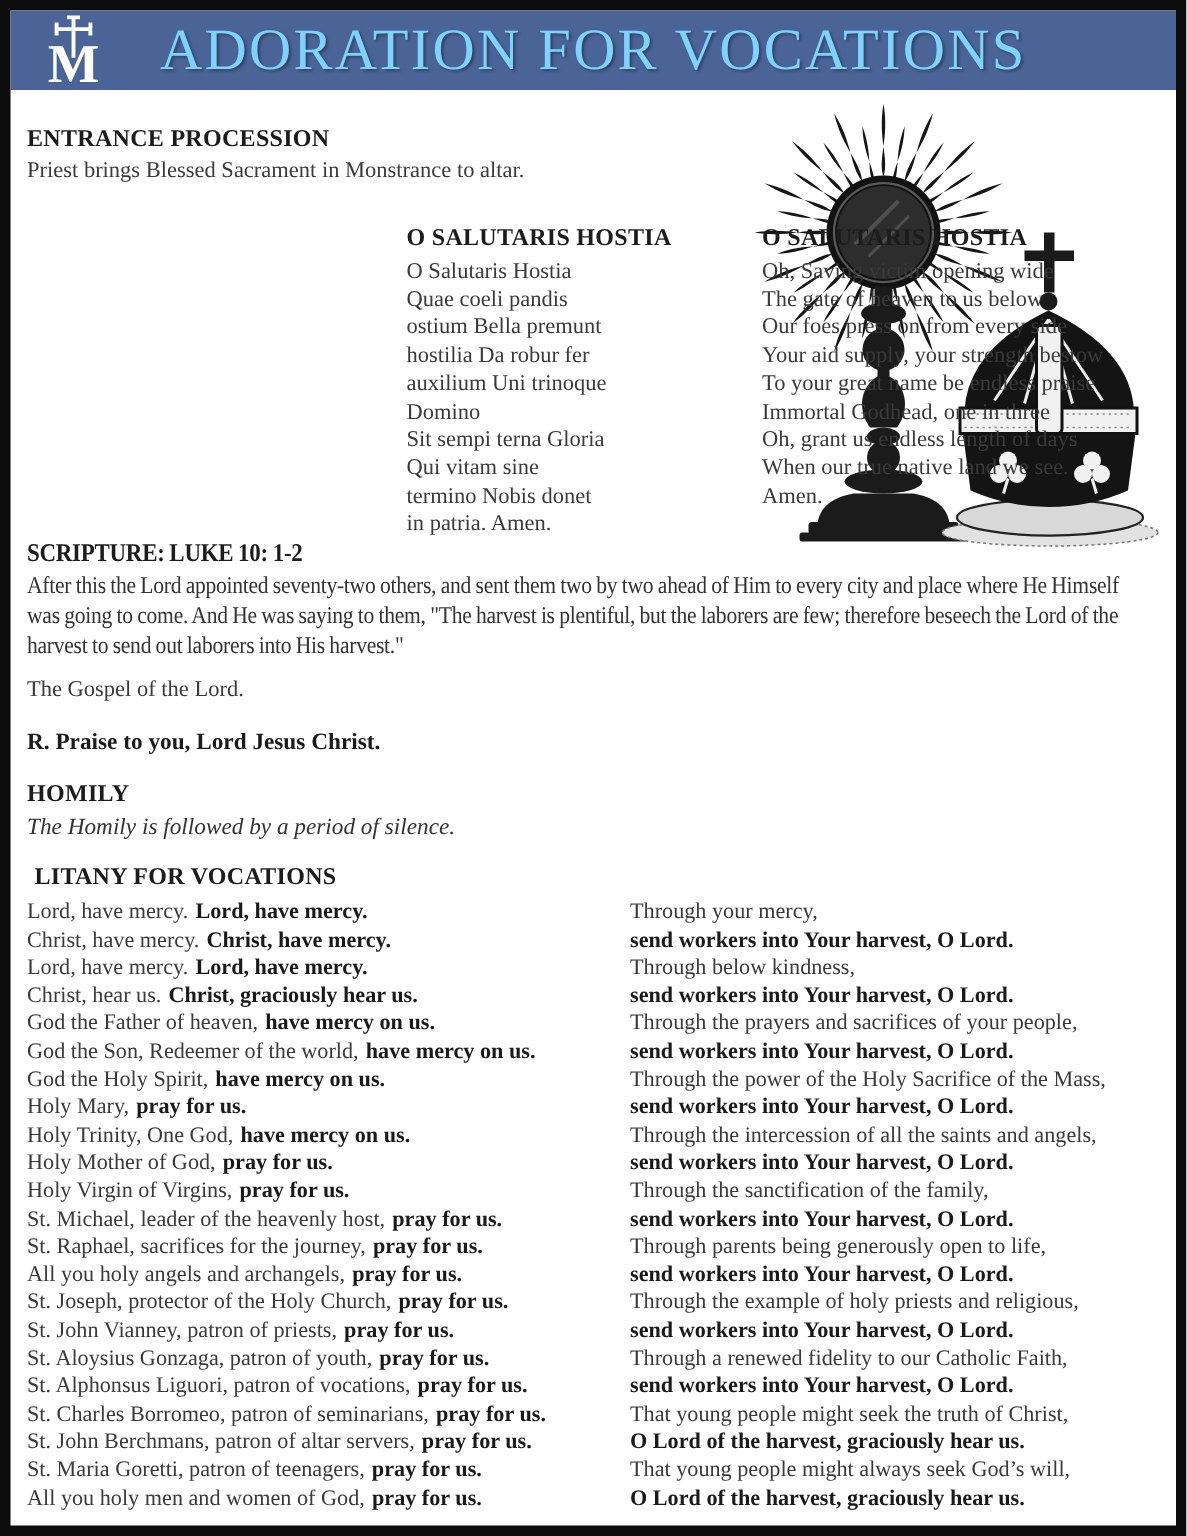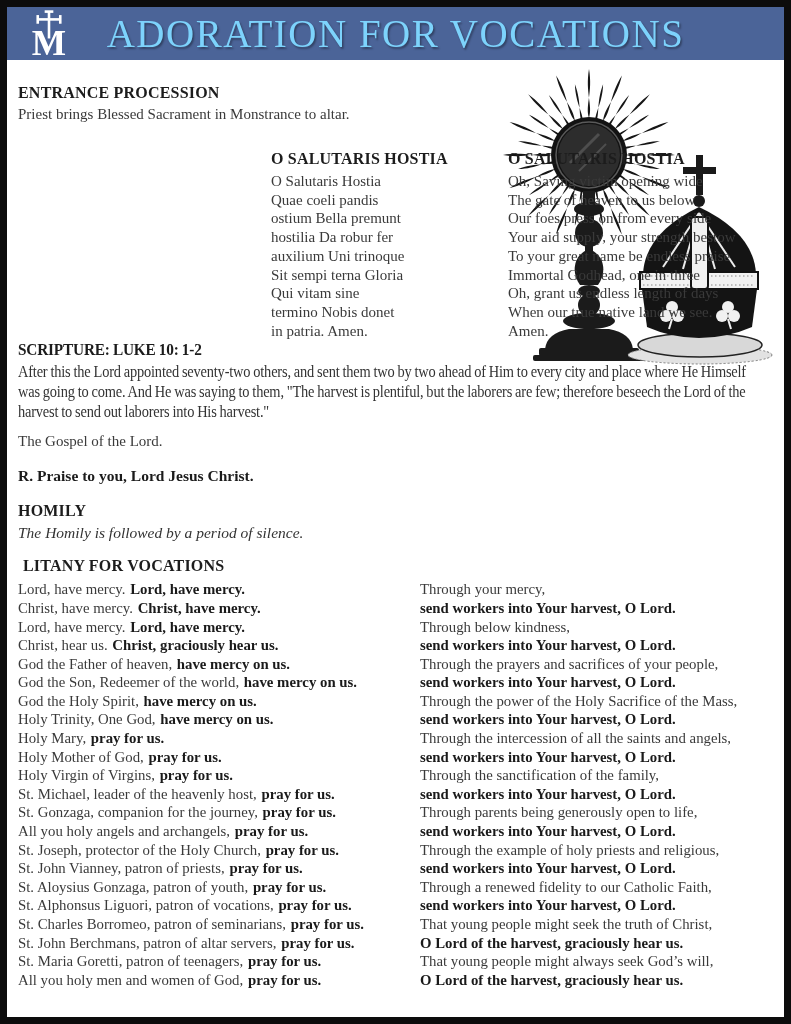--- a/index.html
+++ b/index.html
@@ -174,20 +174,21 @@
     <div class="hymn">
       <div class="hymn-col1">
         <h2 class="sec-heading">O SALUTARIS HOSTIA</h2>
         <div>
 
         <div class="hymn-line">O Salutaris Hostia</div>
             <div class="hymn-line">Quae coeli pandis</div>
             <div class="hymn-line">ostium Bella premunt</div>
             <div class="hymn-line">hostilia Da robur fer</div>
             <div class="hymn-line">auxilium Uni trinoque</div>
+            <div class="hymn-line">Domino</div>
             <div class="hymn-line">Sit sempi terna Gloria</div>
             <div class="hymn-line">Qui vitam sine</div>
             <div class="hymn-line">termino Nobis donet</div>
             <div class="hymn-line">in patria. Amen.</div>
           </div>
       </div>
       <div class="hymn-col2">
         <h2 class="sec-heading">O SALUTARIS HOSTIA</h2>
         <div>
 
@@ -228,32 +229,32 @@
             <div class="lit-row"><span>Lord, have mercy.</span><span class="lit-resp">Lord, have mercy.</span></div>
 
             <div class="lit-row"><span>Christ, hear us.</span><span class="lit-resp">Christ, graciously hear us.</span></div>
 
             <div class="lit-row"><span>God the Father of heaven,</span><span class="lit-resp">have mercy on us.</span></div>
 
             <div class="lit-row"><span>God the Son, Redeemer of the world,</span><span class="lit-resp">have mercy on us.</span></div>
 
             <div class="lit-row"><span>God the Holy Spirit,</span><span class="lit-resp">have mercy on us.</span></div>
 
+            <div class="lit-row"><span>Holy Mary,</span><span class="lit-resp">pray for us.</span></div>
+
             <div class="lit-row"><span>Holy Trinity, One God,</span><span class="lit-resp">have mercy on us.</span></div>
 
-            <div class="lit-row"><span>Holy Mary,</span><span class="lit-resp">pray for us.</span></div>
-
             <div class="lit-row"><span>Holy Mother of God,</span><span class="lit-resp">pray for us.</span></div>
 
             <div class="lit-row"><span>Holy Virgin of Virgins,</span><span class="lit-resp">pray for us.</span></div>
 
             <div class="lit-row"><span>St. Michael, leader of the heavenly host,</span><span class="lit-resp">pray for us.</span></div>
 
 
-            <div class="lit-row"><span>St. Gonzaga, companion for the journey,</span><span class="lit-resp">pray for us.</span></div>
+            <div class="lit-row"><span>St. Raphael, sacrifices for the journey,</span><span class="lit-resp">pray for us.</span></div>
 
             <div class="lit-row"><span>All you holy angels and archangels,</span><span class="lit-resp">pray for us.</span></div>
 
             <div class="lit-row"><span>St. Joseph, protector of the Holy Church,</span><span class="lit-resp">pray for us.</span></div>
 
             <div class="lit-row"><span>St. John Vianney, patron of priests,</span><span class="lit-resp">pray for us.</span></div>
 
             <div class="lit-row"><span>St. Aloysius Gonzaga, patron of youth,</span><span class="lit-resp">pray for us.</span></div>
 
             <div class="lit-row"><span>St. Alphonsus Liguori, patron of vocations,</span><span class="lit-resp">pray for us.</span></div>

